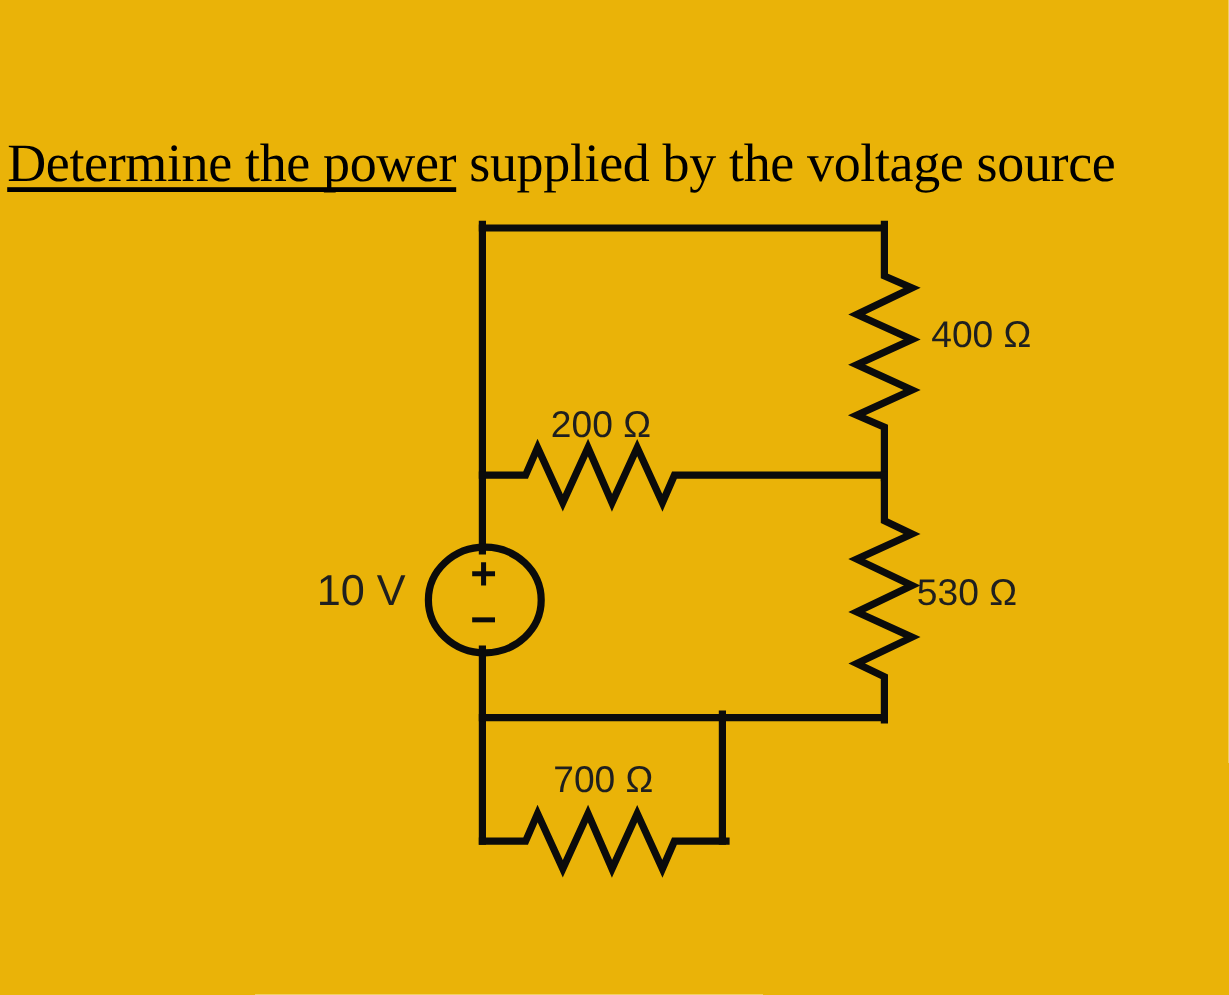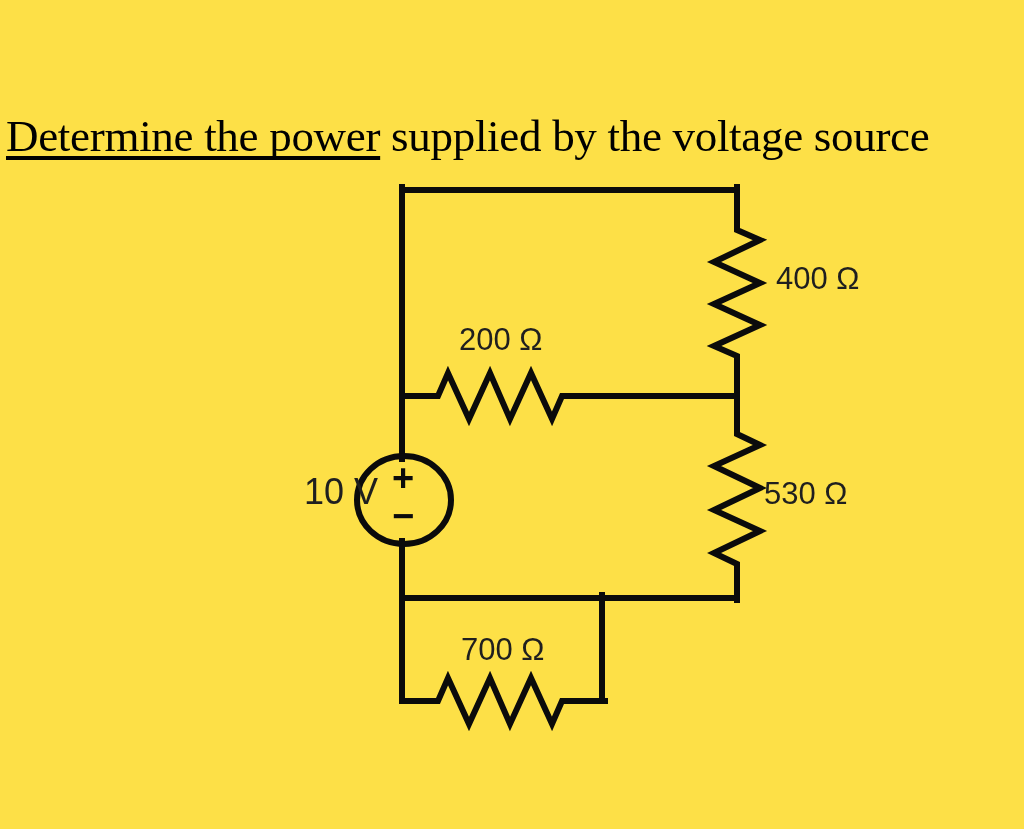--- a/index.html
+++ b/index.html
@@ -1,20 +1,20 @@
 <!DOCTYPE html>
 <html><head>
 <meta charset="utf-8">
 <style>
   html, body { margin: 0; padding: 0; background: #ffffff; }
   .canvas {
     position: relative;
     width: 1024px;
     height: 829px;
-    background: #fde047;
+    background: #eab308;
     overflow: hidden;
     font-family: "Liberation Sans", sans-serif;
   }
   .title {
     position: absolute;
     left: 6px;
     top: 111px;
     margin: 0;
     font-family: "Liberation Serif", serif;
     font-weight: normal;
@@ -46,21 +46,21 @@
     text-anchor: middle;
   }
   .lbl {
     position: absolute;
     font-family: "Liberation Sans", sans-serif;
     font-size: 31px;
     line-height: 1;
     color: #1f1f1f;
     white-space: nowrap;
   }
-  .lbl.src { font-size: 36px; margin-left: 40px; }
+  .lbl.src { font-size: 36px; }
 </style>
 </head>
 <body>
 
 <div class="canvas">
 
   <h1 class="title"><span class="u">Determine the power</span><span> supplied by the voltage source</span></h1>
 
   <svg class="circuit" width="1024" height="829" viewBox="0 0 1024 829" xmlns="http://www.w3.org/2000/svg">
 
@@ -82,21 +82,21 @@
 
     <path class="wire" d="M 402 598 H 737"></path>
 
     <path class="wire" d="M 602 595 V 701"></path>
 
     <path class="wire" d="M 402 701 H 438 L 448 678 L 469 724 L 490 678 L 510 724 L 531 678 L 552 724 L 562 701 H 605"></path>
   </svg>
 
   <div class="lbl" style="left:776px; top:263px">400 Ω</div>
 
-  <div class="lbl" style="left:459px; top:324px">200 Ω</div>
+  <div class="lbl" style="left:459px; top:338px">200 Ω</div>
 
   <div class="lbl" style="left:764px; top:478px">530 Ω</div>
 
   <div class="lbl" style="left:461px; top:634px">700 Ω</div>
 
   <div class="lbl src" style="left:264px; top:474px">10 V</div>
 
 </div>
 
 </body></html>

